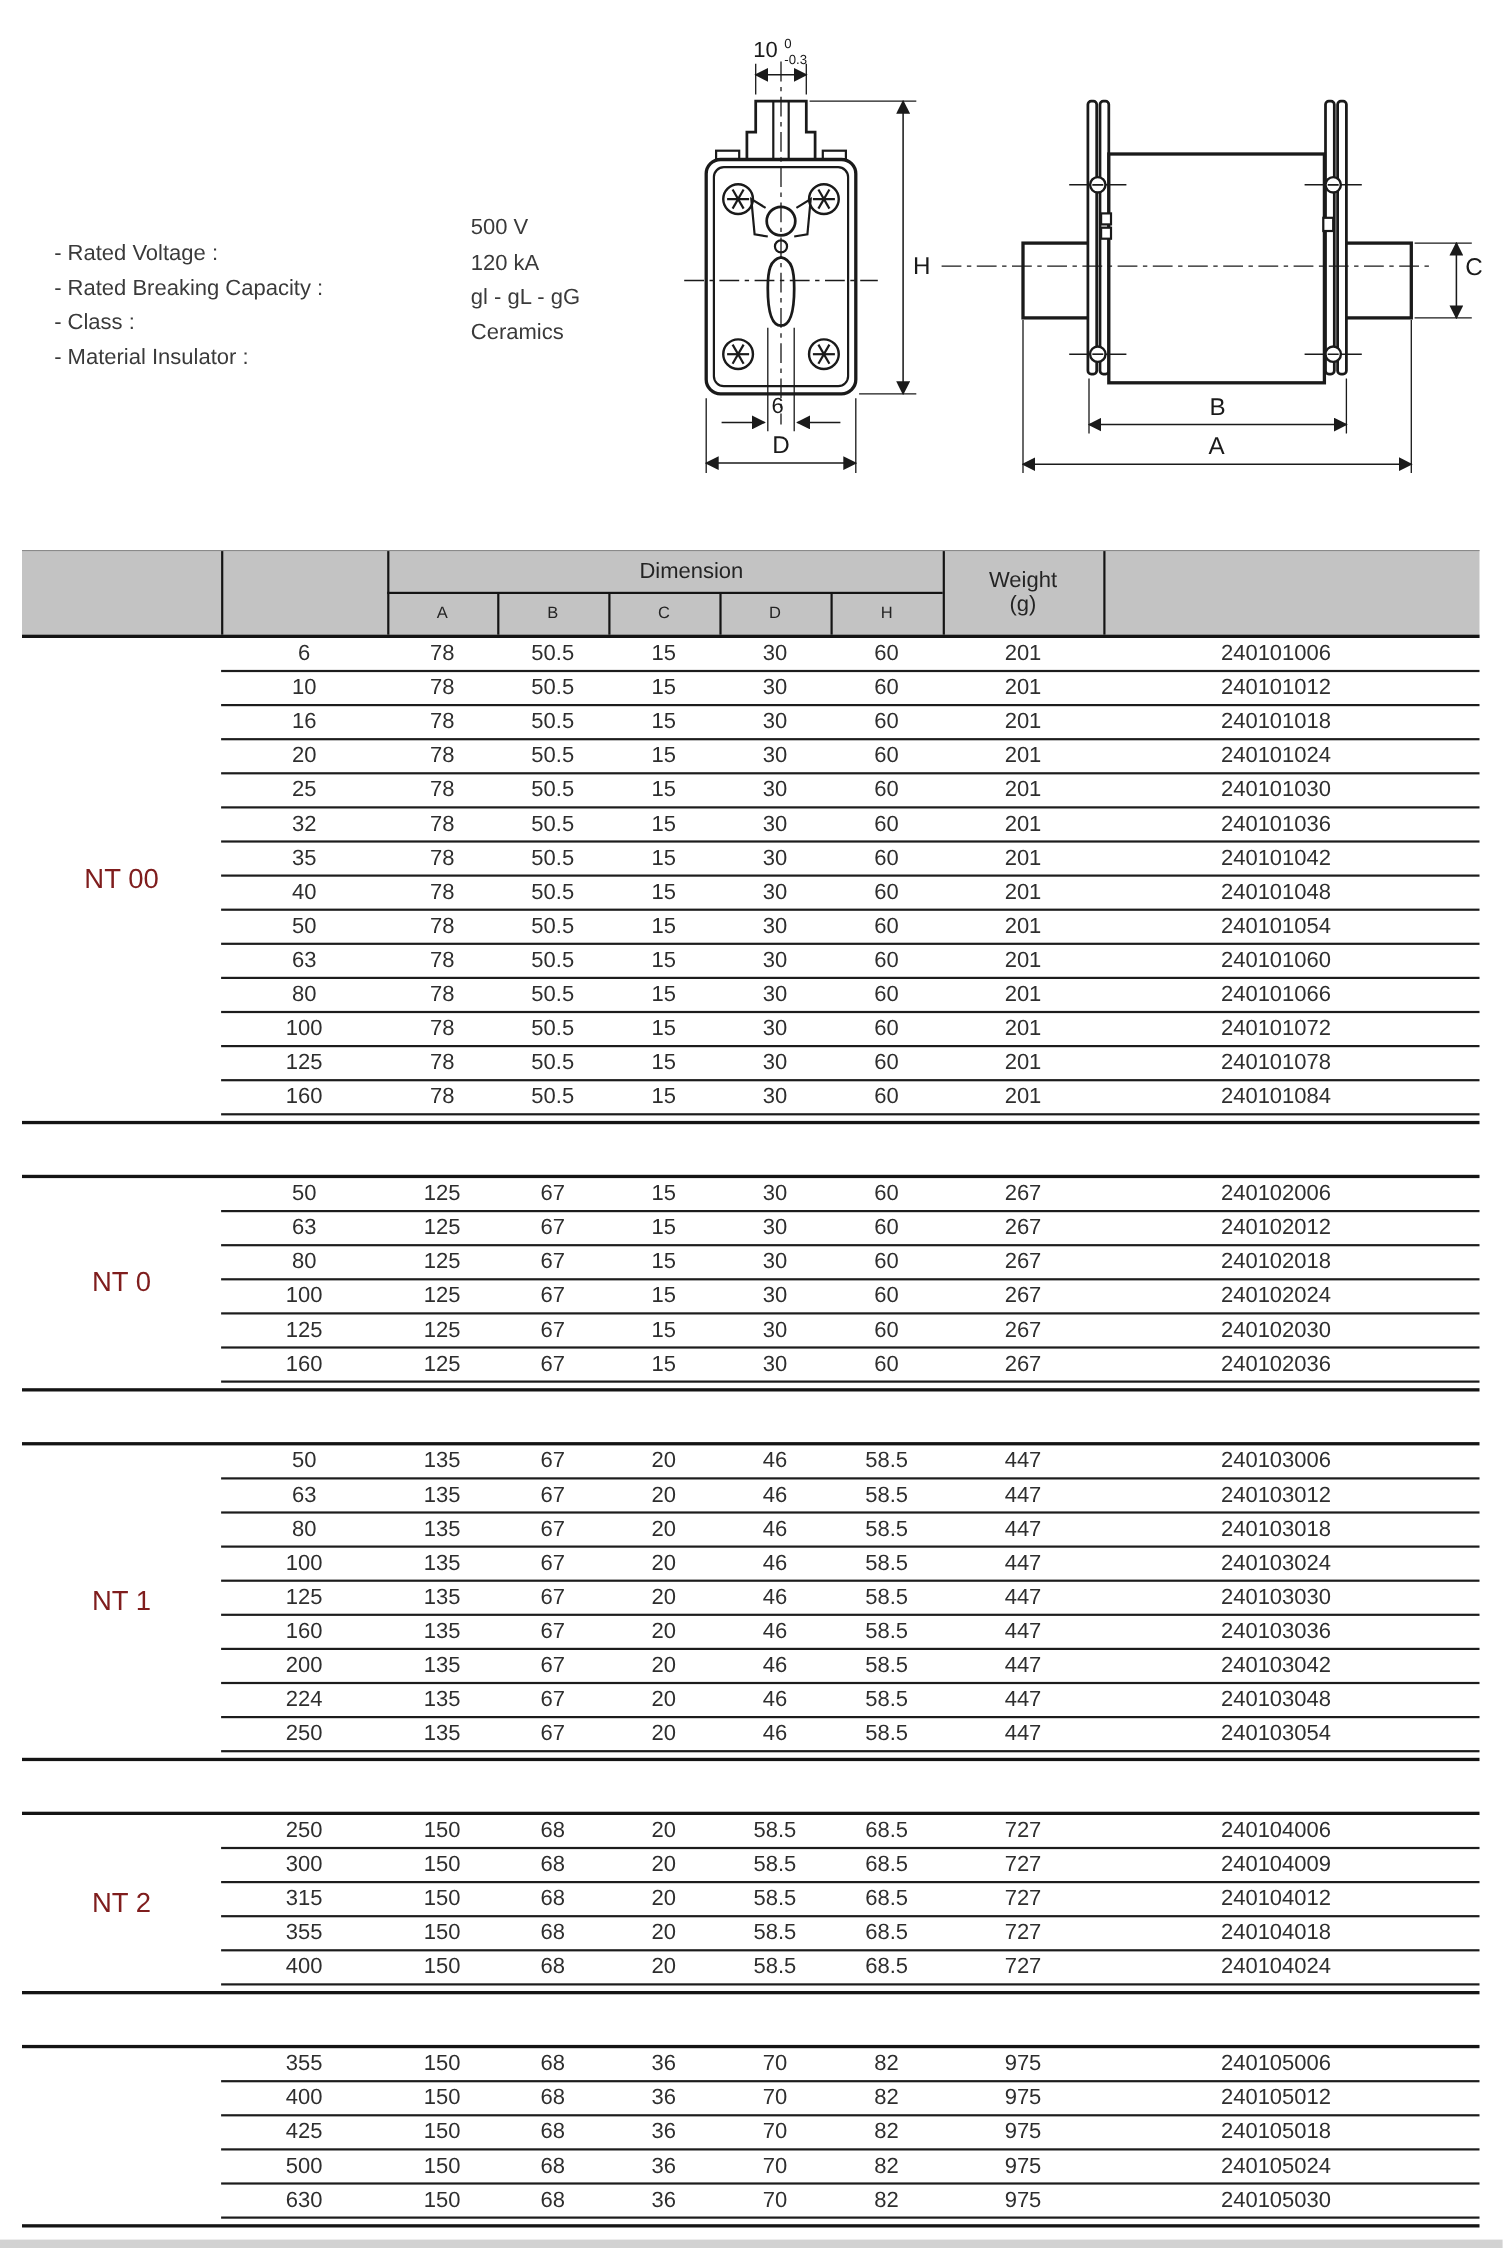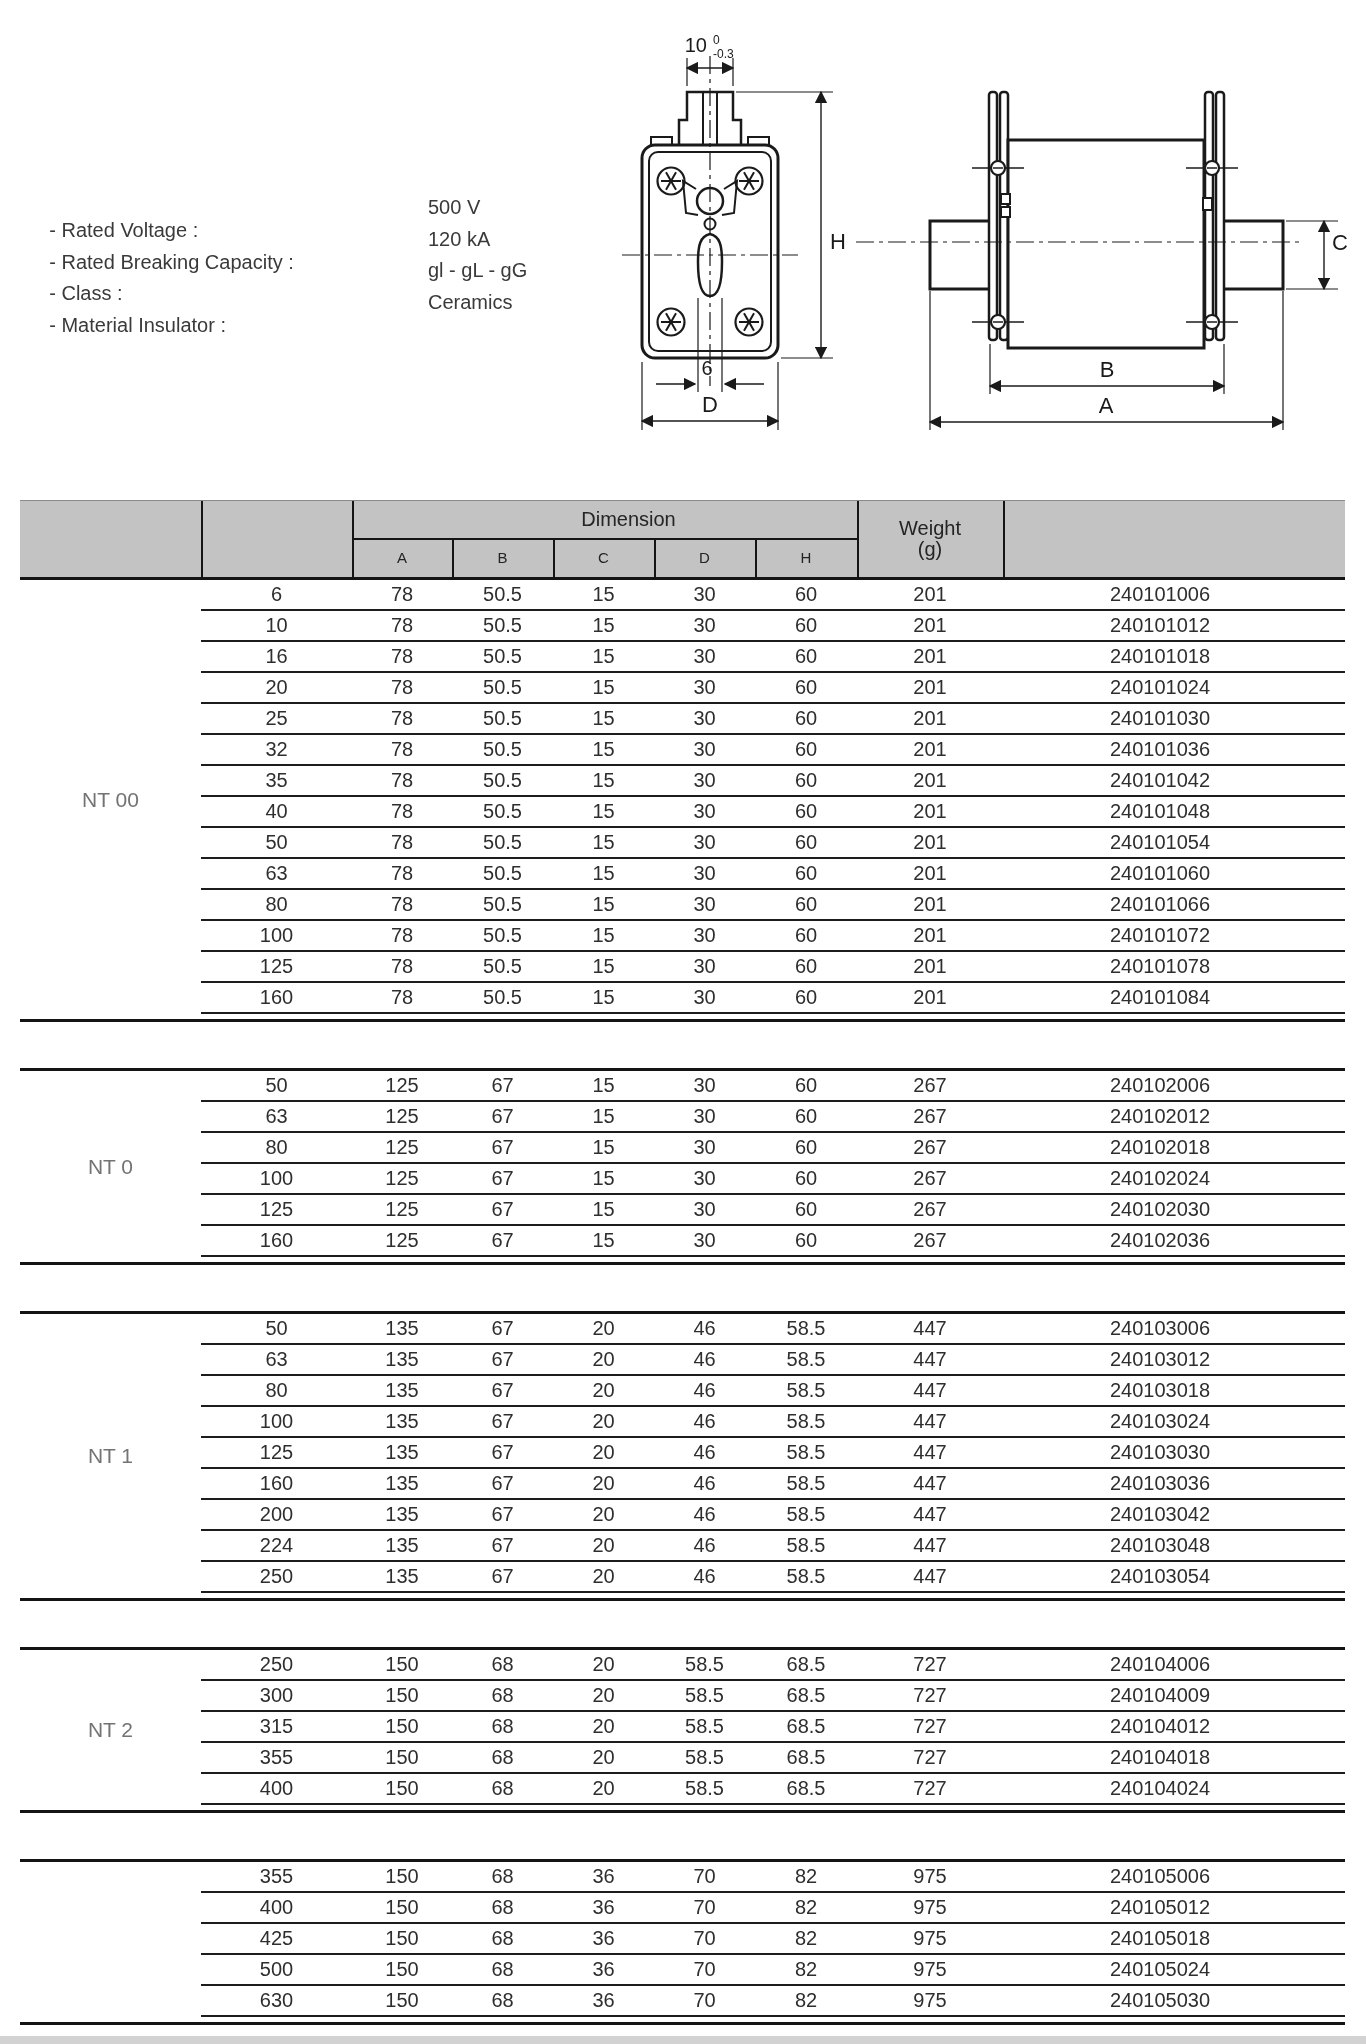--- a/index.html
+++ b/index.html
@@ -28,21 +28,21 @@
   .table{position:absolute;left:20px;top:500px;width:1325px;}
   .thead{position:relative;height:76px;background:#c3c3c3;border-bottom:3px solid #141414;border-top:1px solid #8a8a8a;font-size:20px;color:#242424;}
   .th{position:absolute;display:flex;align-items:center;justify-content:center;text-align:center;}
   .th-sub{font-size:15px;}
   .vline{position:absolute;top:0;bottom:0;width:2px;background:#141414;}
   .vline-sub{position:absolute;top:38px;bottom:0;width:2px;background:#141414;}
   .hline-dim{position:absolute;left:332px;width:505px;top:37px;height:2px;background:#141414;}
   .weight-head{flex-direction:column;line-height:1.05;}
   .group{position:relative;border-bottom:3px solid #141414;padding-bottom:5px;}
   .group + .group{margin-top:46px;border-top:3px solid #141414;}
-  .type-label{position:absolute;left:0;top:0;height:100%;width:181px;display:flex;align-items:center;justify-content:center;font-size:21px;color:#737373;}
+  .type-label{position:absolute;left:0;top:0;height:100%;width:181px;display:flex;align-items:center;justify-content:center;font-size:25px;color:#7f1d1d;}
   .trow{
     margin-left:181px;display:grid;
     grid-template-columns:151px 100px 101px 101px 101px 102px 146px 1fr;
     height:29px;align-items:center;text-align:center;
     border-bottom:2px solid #1c1c1c;font-size:20px;color:#2e2e2e;
   }
   .cell-code{padding-right:28px;}
   
   .bottom-strip{position:absolute;left:0;top:2036px;width:1366px;height:8px;background:#d2d2d2;}
 </style>

